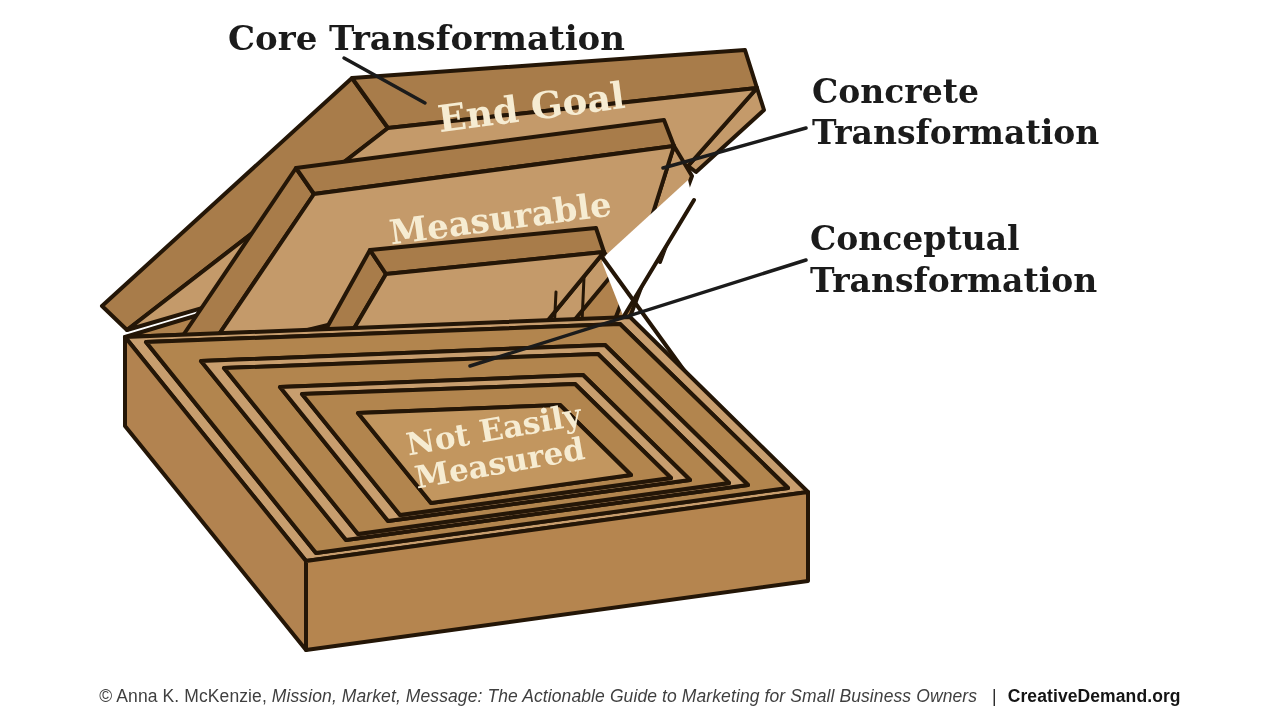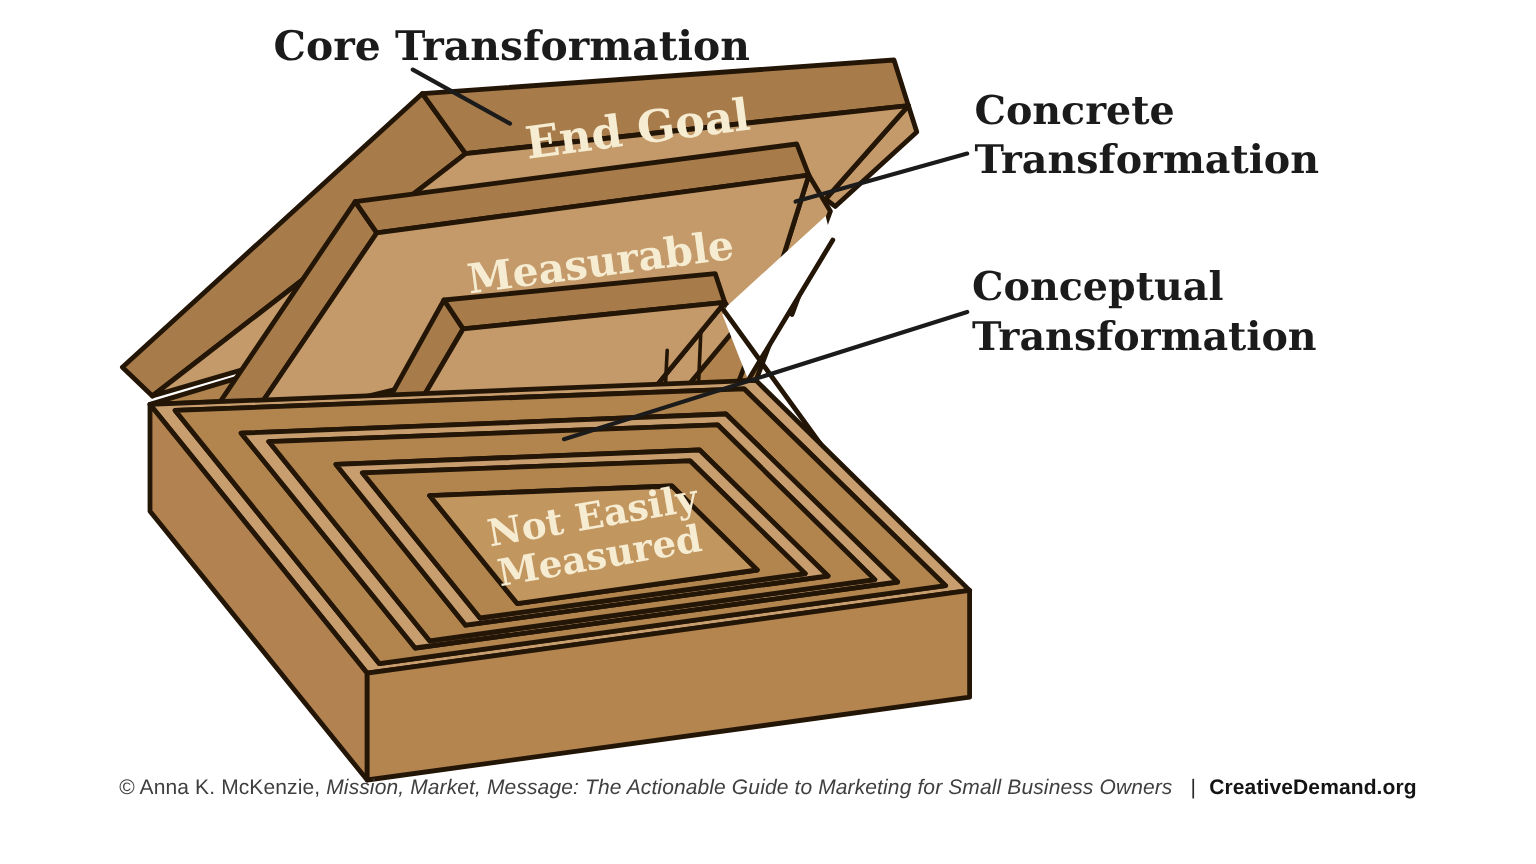--- a/index.html
+++ b/index.html
@@ -42,21 +42,21 @@
   }
   .cream-text {
     font-family: "DejaVu Serif", "Liberation Serif", serif;
     font-weight: bold;
     fill: #f6ecd2;
   }
 
   .footer {
     position: absolute;
     left: 0;
-    top: 646px;
+    top: 686px;
     width: 1280px;
     text-align: center;
     font-size: 17.5px;
     color: #3f3f3f;
     letter-spacing: 0.1px;
   }
   .footer em { font-style: italic; color: #3f3f3f; }
   .footer .sep { margin: 0 6px 0 10px; color: #2a2a2a; }
   .footer strong { color: #141414; font-weight: bold; }
 </style>

